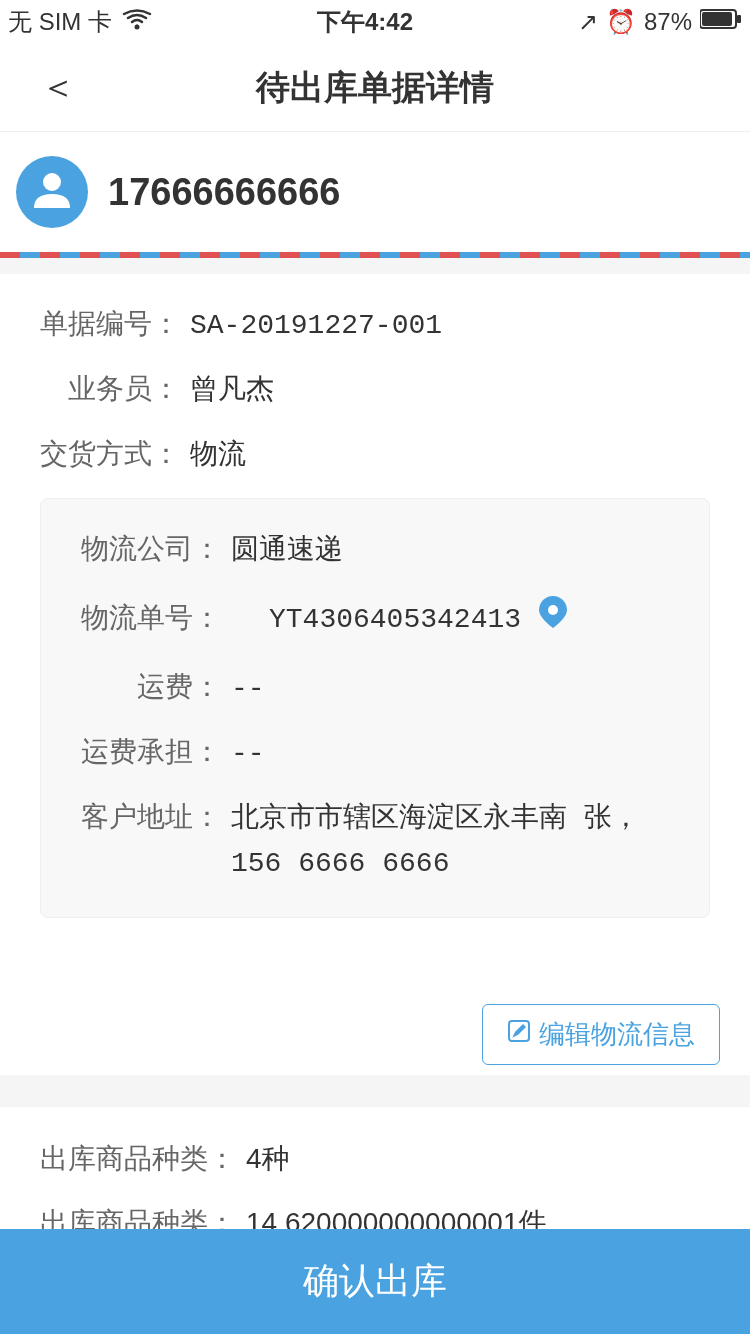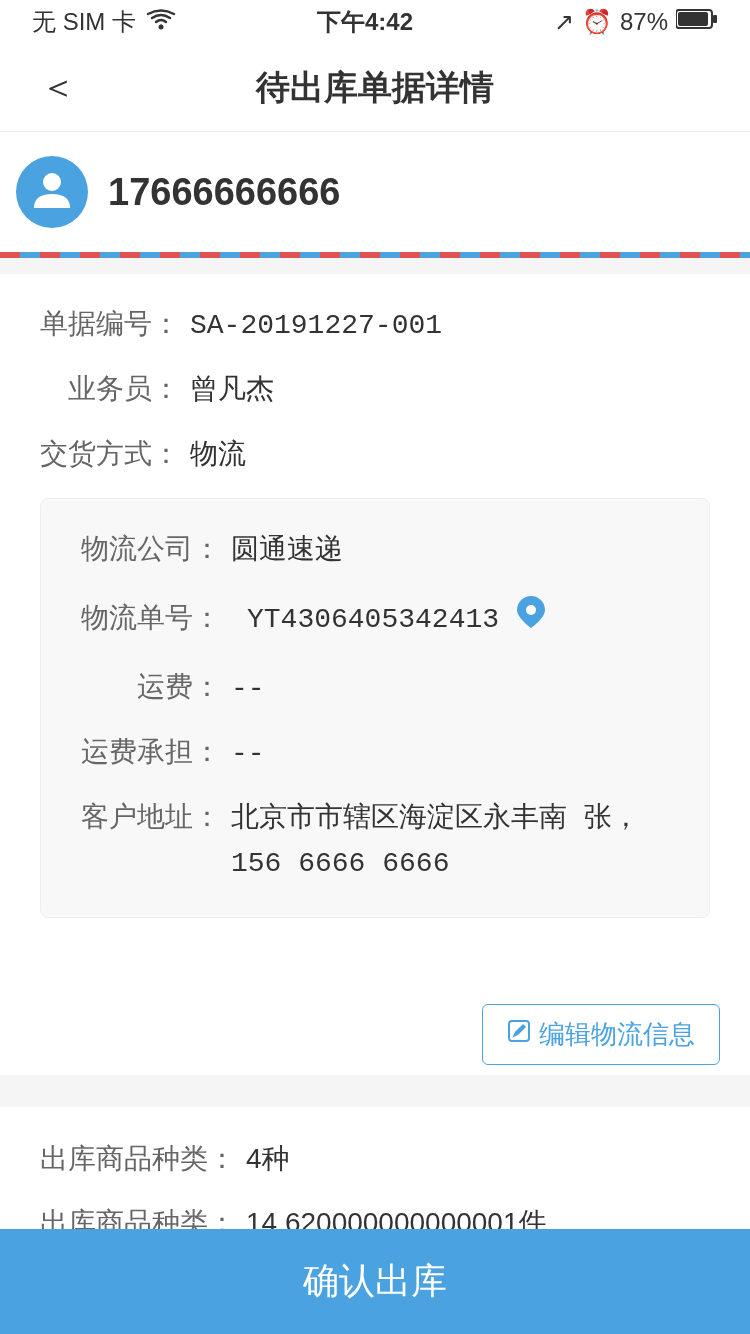--- a/index.html
+++ b/index.html
@@ -15,21 +15,21 @@
     }
 
     
     .status-bar {
       width: 750px;
       height: 44px;
       background: #fff;
       display: flex;
       align-items: center;
       justify-content: space-between;
-      padding: 0 32px;
+      padding: 0 8px;
       font-size: 24px;
       font-weight: 500;
     }
     .status-left {
       display: flex;
       align-items: center;
       gap: 10px;
     }
     .status-center {
       font-size: 24px;
@@ -149,20 +149,21 @@
     }
 
     .tracking-row {
       display: flex;
       align-items: center;
       gap: 16px;
     }
     .tracking-number {
       color: #333;
       font-size: 28px;
+      margin-left: 22px;
     }
     .location-icon {
       color: #4aa3e0;
       font-size: 32px;
     }
 
     
     .edit-btn-row {
       display: flex;
       justify-content: flex-end;

